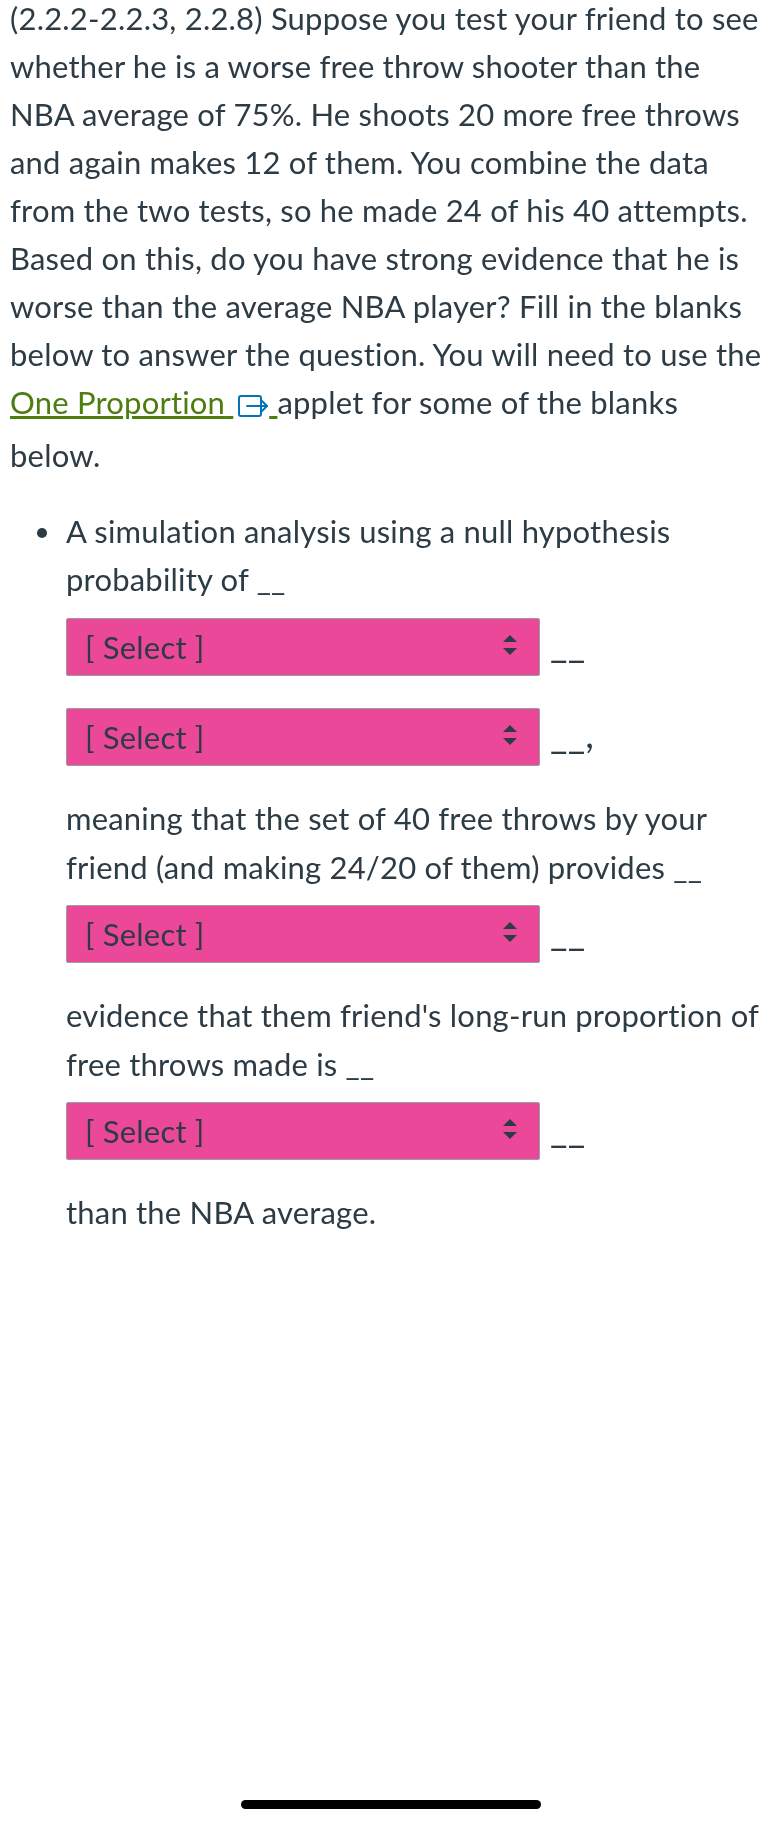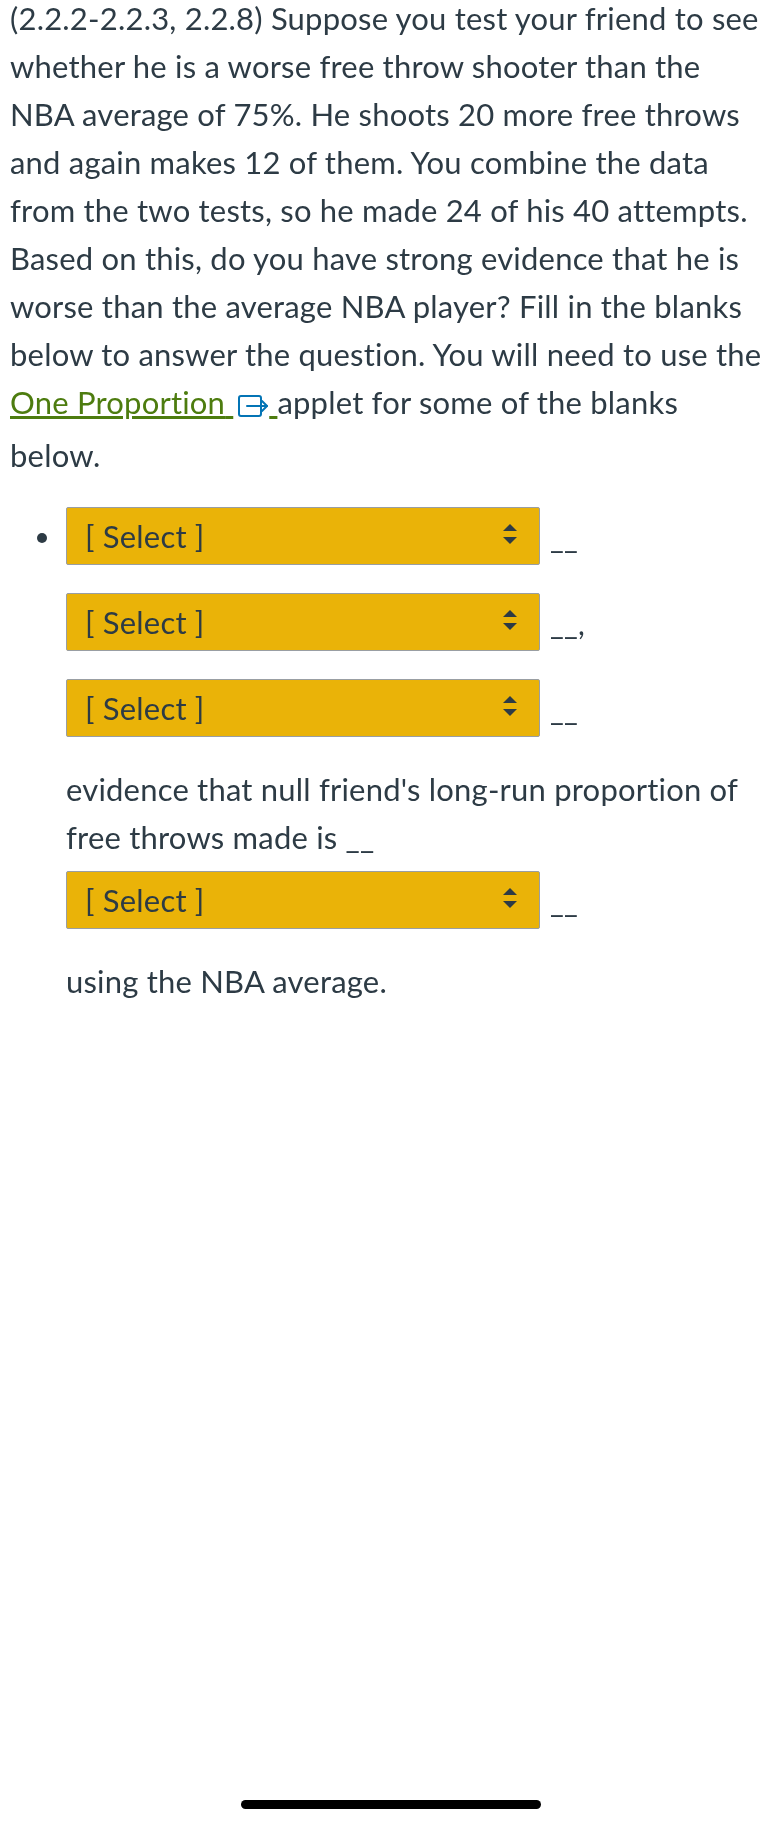--- a/index.html
+++ b/index.html
@@ -38,38 +38,38 @@
   }
   .flow-row {
     display: flex;
     align-items: flex-end;
     margin-top: 10px;
     margin-bottom: 28px;
     gap: 10px;
   }
   .select-box {
     border: 1px solid #999ea3;
-    background: #eab308;
+    background: #ec4899;
     height: 58px;
     width: 474px;
     display: flex;
     align-items: center;
     justify-content: space-between;
     padding: 0 18px;
     font-size: 31px;
     color: #2d3b45;
     cursor: pointer;
     border-radius: 2px;
   }
   .select-caret {
     color: #2d3b45;
     flex-shrink: 0;
   }
   .trailer {
-    font-size: 30px;
+    font-size: 38px;
     color: #2d3b45;
     padding-bottom: 4px;
     white-space: nowrap;
   }
   .home-indicator {
     position: fixed;
     bottom: 12px;
     left: 50%;
     transform: translateX(-50%);
     width: 300px;
@@ -92,20 +92,21 @@
         <path d="M25 8 L30 13 L25 18" stroke-linecap="round" stroke-linejoin="round"></path>
       </svg>
     </span>
   </a>
   <span> applet for some of the blanks below.</span>
 </div>
 
 <ul>
   <li>
 
+    <div>A simulation analysis using a null hypothesis probability of __</div>
 
     <div class="flow-row">
       <div class="select-box">
         <span>[ Select ]</span>
         <span class="select-caret">
           <svg width="22" height="28" viewBox="0 0 22 28" fill="currentColor">
             <path d="M4 11 L11 4 L18 11 Z"></path>
             <path d="M4 17 L11 24 L18 17 Z"></path>
           </svg>
         </span>
@@ -120,47 +121,48 @@
         <span class="select-caret">
           <svg width="22" height="28" viewBox="0 0 22 28" fill="currentColor">
             <path d="M4 11 L11 4 L18 11 Z"></path>
             <path d="M4 17 L11 24 L18 17 Z"></path>
           </svg>
         </span>
       </div>
       <span class="trailer">__,</span>
     </div>
 
+    <div>meaning that the set of 40 free throws by your friend (and making 24/20 of them) provides __</div>
 
     <div class="flow-row">
       <div class="select-box">
         <span>[ Select ]</span>
         <span class="select-caret">
           <svg width="22" height="28" viewBox="0 0 22 28" fill="currentColor">
             <path d="M4 11 L11 4 L18 11 Z"></path>
             <path d="M4 17 L11 24 L18 17 Z"></path>
           </svg>
         </span>
       </div>
       <span class="trailer">__</span>
     </div>
 
-    <div>evidence that null friend's long-run proportion of free throws made is __</div>
+    <div>evidence that them friend's long-run proportion of free throws made is __</div>
 
     <div class="flow-row">
       <div class="select-box">
         <span>[ Select ]</span>
         <span class="select-caret">
           <svg width="22" height="28" viewBox="0 0 22 28" fill="currentColor">
             <path d="M4 11 L11 4 L18 11 Z"></path>
             <path d="M4 17 L11 24 L18 17 Z"></path>
           </svg>
         </span>
       </div>
       <span class="trailer">__</span>
     </div>
 
-    <div>using the NBA average.</div>
+    <div>than the NBA average.</div>
 
   </li>
 </ul>
 
 <div class="home-indicator"></div>
 
 </body></html>

